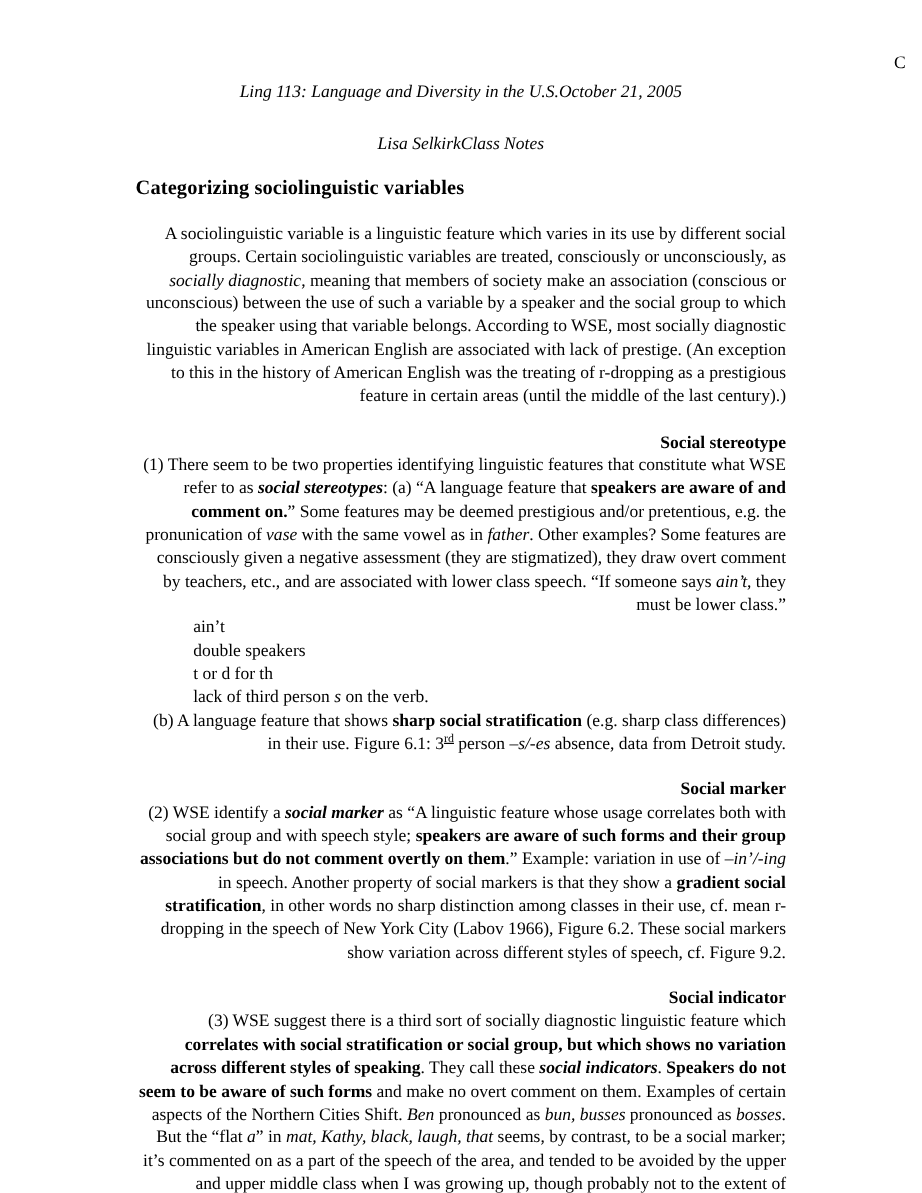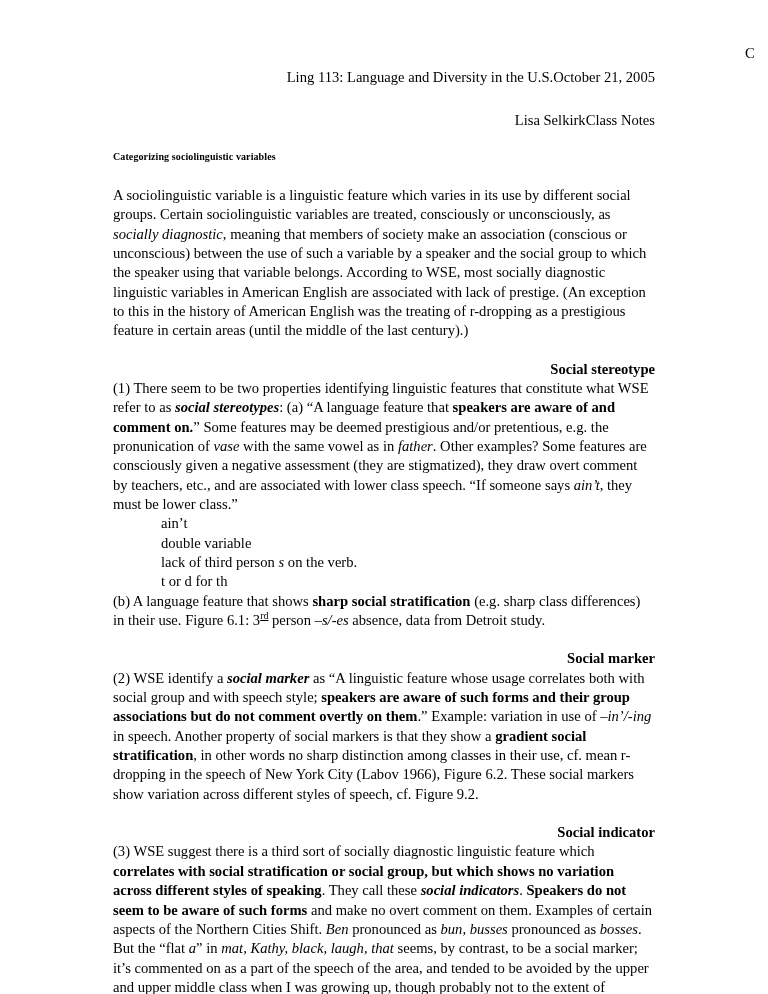--- a/index.html
+++ b/index.html
@@ -31,52 +31,53 @@
 
   
   .header-block {
     position: relative;
     width: 542px;
     font-size: 14.6px;
     line-height: 19.4px;
   }
   .hdr-row {
     display: flex;
-    justify-content: flex-end;
+    justify-content: center;
     align-items: baseline;
     width: 542px;
+    font-style: italic;
   }
   .hdr-left { text-align: left; white-space: nowrap; }
   .hdr-right { text-align: right; white-space: nowrap; margin-top: 24px; }
 
   .corner-letter {
     position: absolute;
     left: 745px;
     top: 44px;
     font-family: "Liberation Serif", "DejaVu Serif", serif;
     font-size: 14.6px;
     line-height: 19.4px;
     color: #000;
   }
 
   
   .doc-title {
-    font-size: 10px;
+    font-size: 17px;
     font-weight: bold;
     line-height: 20px;
     margin: 16px 0 0 0;
     letter-spacing: 0.1px;
   }
 
   
   .para {
     font-size: 14.6px;
     line-height: 19.35px;
     margin: 0;
-    text-align: left;
+    text-align: right;
     width: 542px;
   }
   .gap-lg { height: 19px; }
 
   .sect-head {
     font-size: 14.6px;
     font-weight: bold;
     line-height: 19.35px;
     margin: 0;
     text-align: right;
@@ -125,23 +126,23 @@
     <p class="para"><span>A sociolinguistic variable is a linguistic feature which varies in its use by different social groups.  Certain sociolinguistic variables are treated, consciously or unconsciously, as </span><i>socially diagnostic</i><span>, meaning that members of society make an association (conscious or unconscious) between the use of such a variable by a speaker and the social group to which the speaker using that variable belongs.  According to WSE, most socially diagnostic linguistic variables in American English are associated with lack of prestige.  (An exception to this in the history of American English was the treating of r-dropping as a prestigious feature in certain areas (until the middle of the last century).)</span></p>
 
     <div class="gap-lg"></div>
 
     <div class="sect-head">Social stereotype</div>
 
     <p class="para"><span>(1) There seem to be two properties identifying linguistic features that constitute what WSE refer to as </span><span class="bi">social stereotypes</span><span>: (a) “A language feature that </span><b>speakers are aware of and comment on.</b><span>”  Some features may be deemed prestigious and/or pretentious, e.g. the pronunication of </span><i>vase</i><span> with the same vowel as in </span><i>father</i><span>.  Other examples? Some features are consciously given a negative assessment (they are stigmatized), they draw overt comment by teachers, etc., and are associated with lower class speech. “If someone says </span><i>ain’t</i><span>, they must be lower class.”</span></p>
 
     <ul class="indent-list">
       <li><span>ain’t</span><i></i><span></span></li>
-      <li><span>double variable</span><i></i><span></span></li>
+      <li><span>double speakers</span><i></i><span></span></li>
+      <li><span>t or d for th</span><i></i><span></span></li>
       <li><span>lack of third person </span><i>s</i><span> on the verb.</span></li>
-      <li><span>t or d for th</span><i></i><span></span></li>
     </ul>
 
     <p class="para"><span>(b) A language feature that shows </span><b>sharp social stratification</b><span> (e.g. sharp class differences) in their use.  Figure 6.1: 3</span><sup>rd</sup><span> person </span><i>–s/-es</i><span> absence, data from Detroit study.</span></p>
 
     <div class="gap-lg"></div>
 
     <div class="sect-head">Social marker</div>
 
     <p class="para"><span>(2)  WSE identify a </span><span class="bi">social marker</span><span> as “A linguistic feature whose usage correlates both with social group and with speech style; </span><b>speakers are aware of such forms and their group associations but do not comment overtly on them</b><span>.”   Example: variation in use of </span><i>–in’/-ing</i><span> in speech.   Another property of social markers is that they show a </span><b>gradient social stratification</b><span>, in other words no sharp distinction among classes in their use, cf. mean r-dropping in the speech of New York City (Labov 1966), Figure 6.2.  These social markers show variation across different styles of speech, cf. Figure 9.2.</span></p>
 

